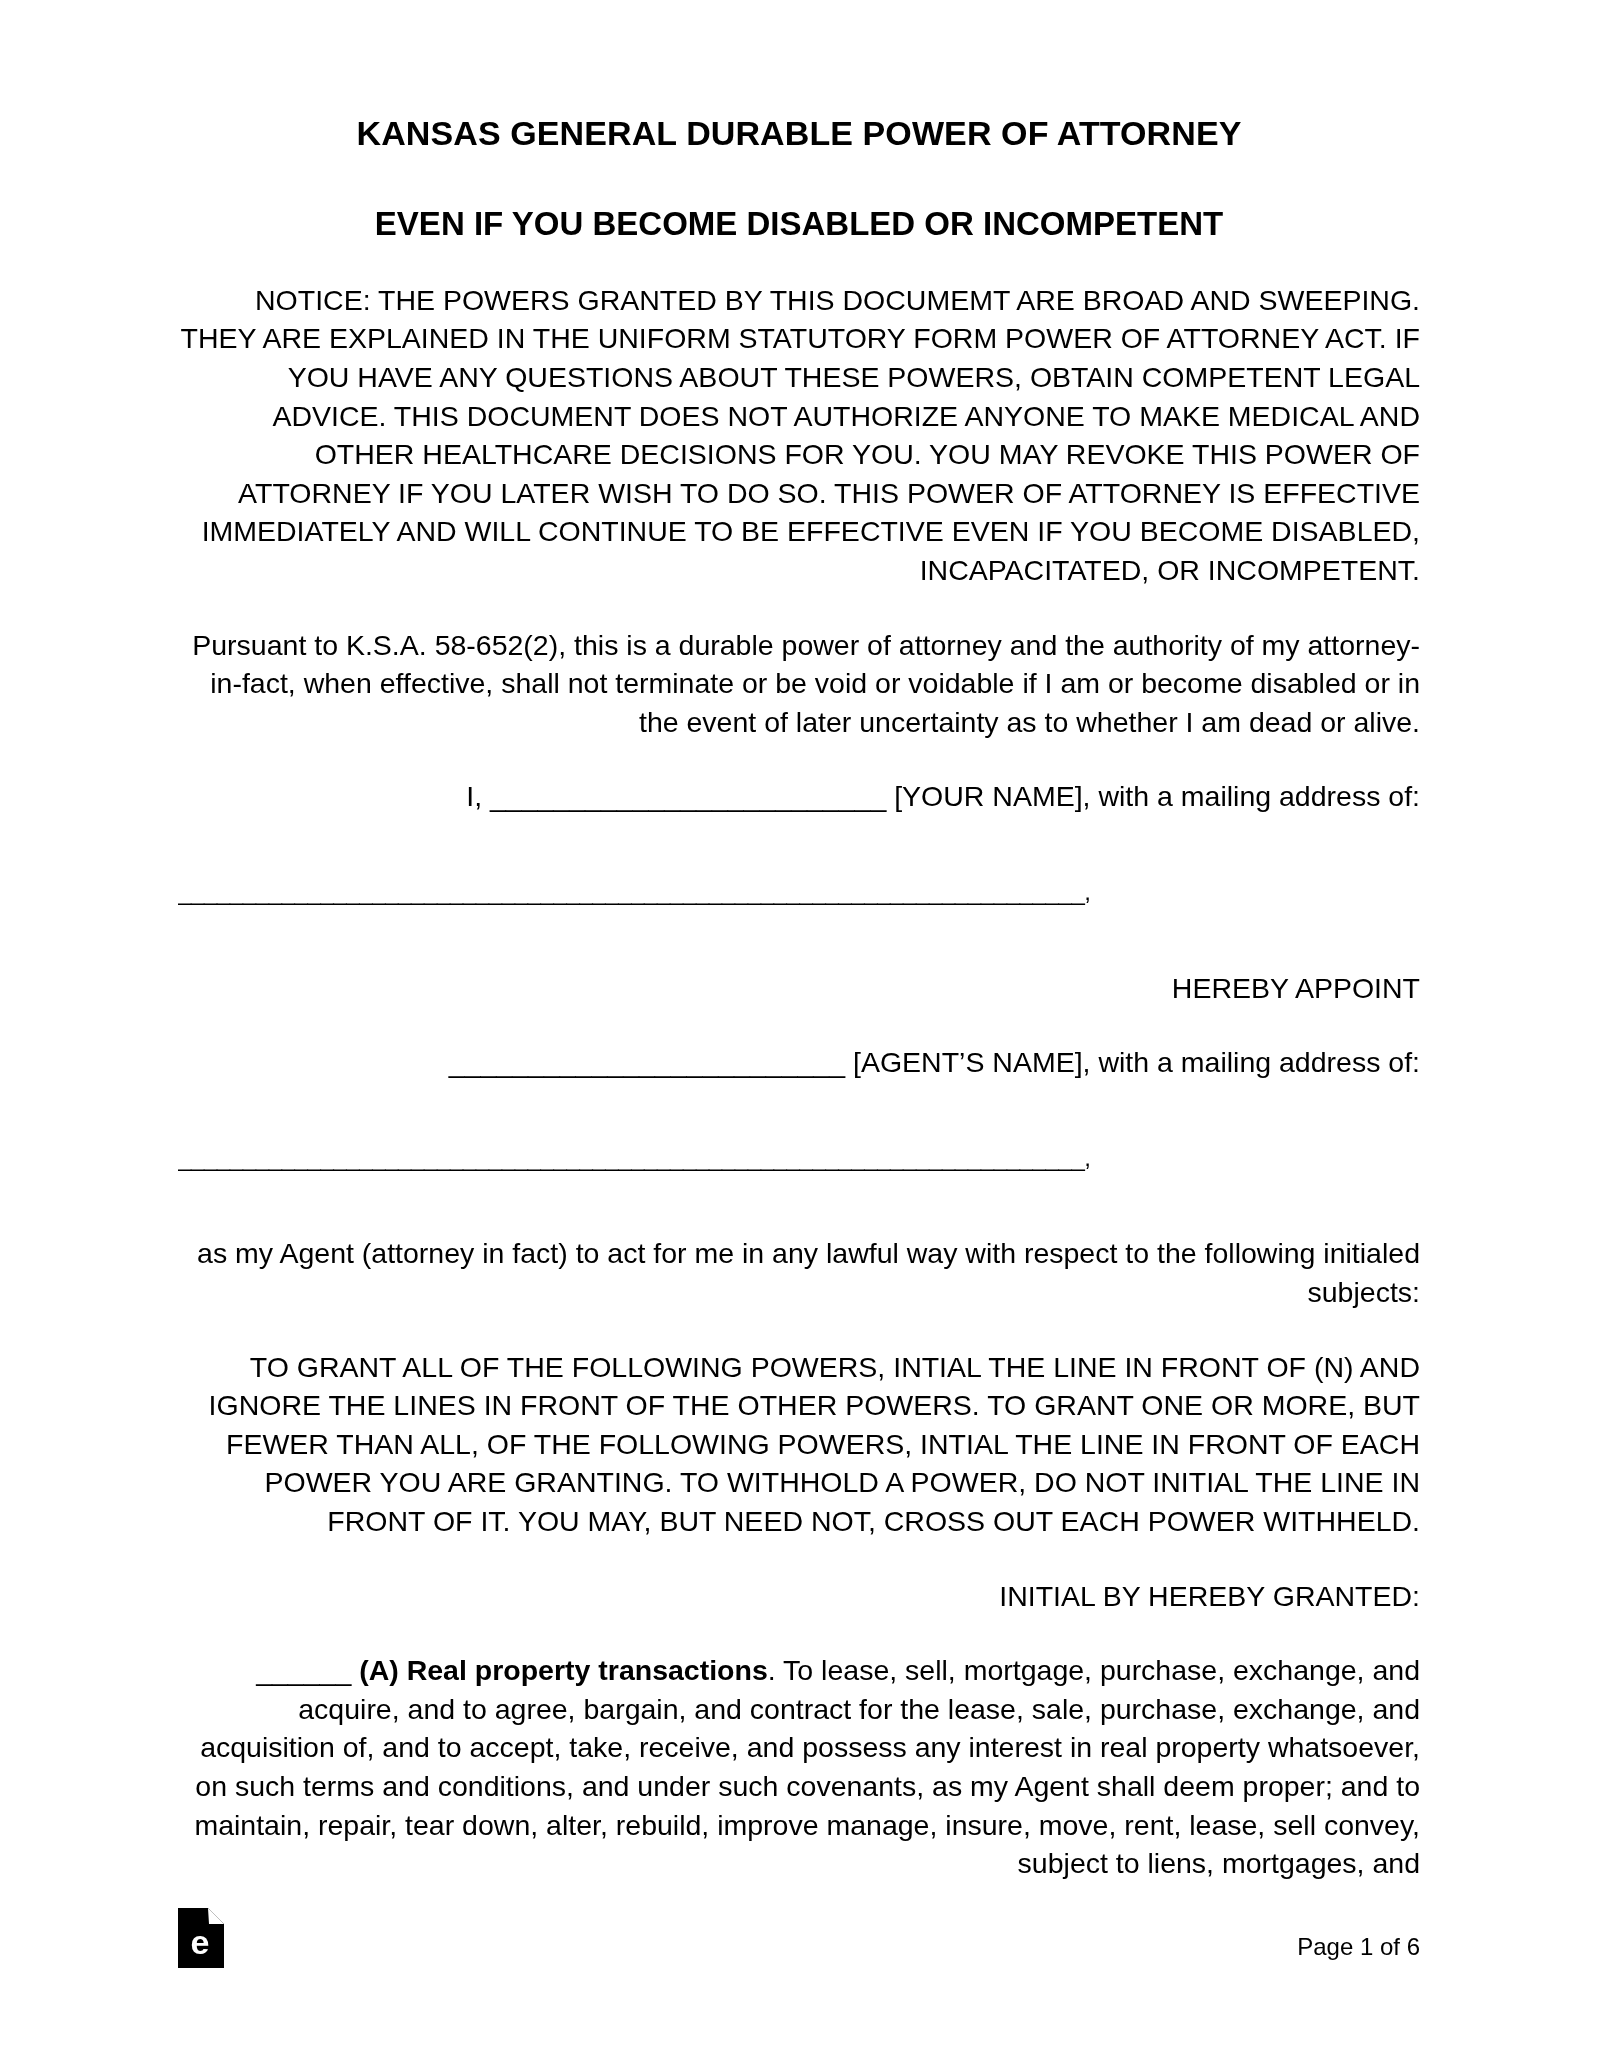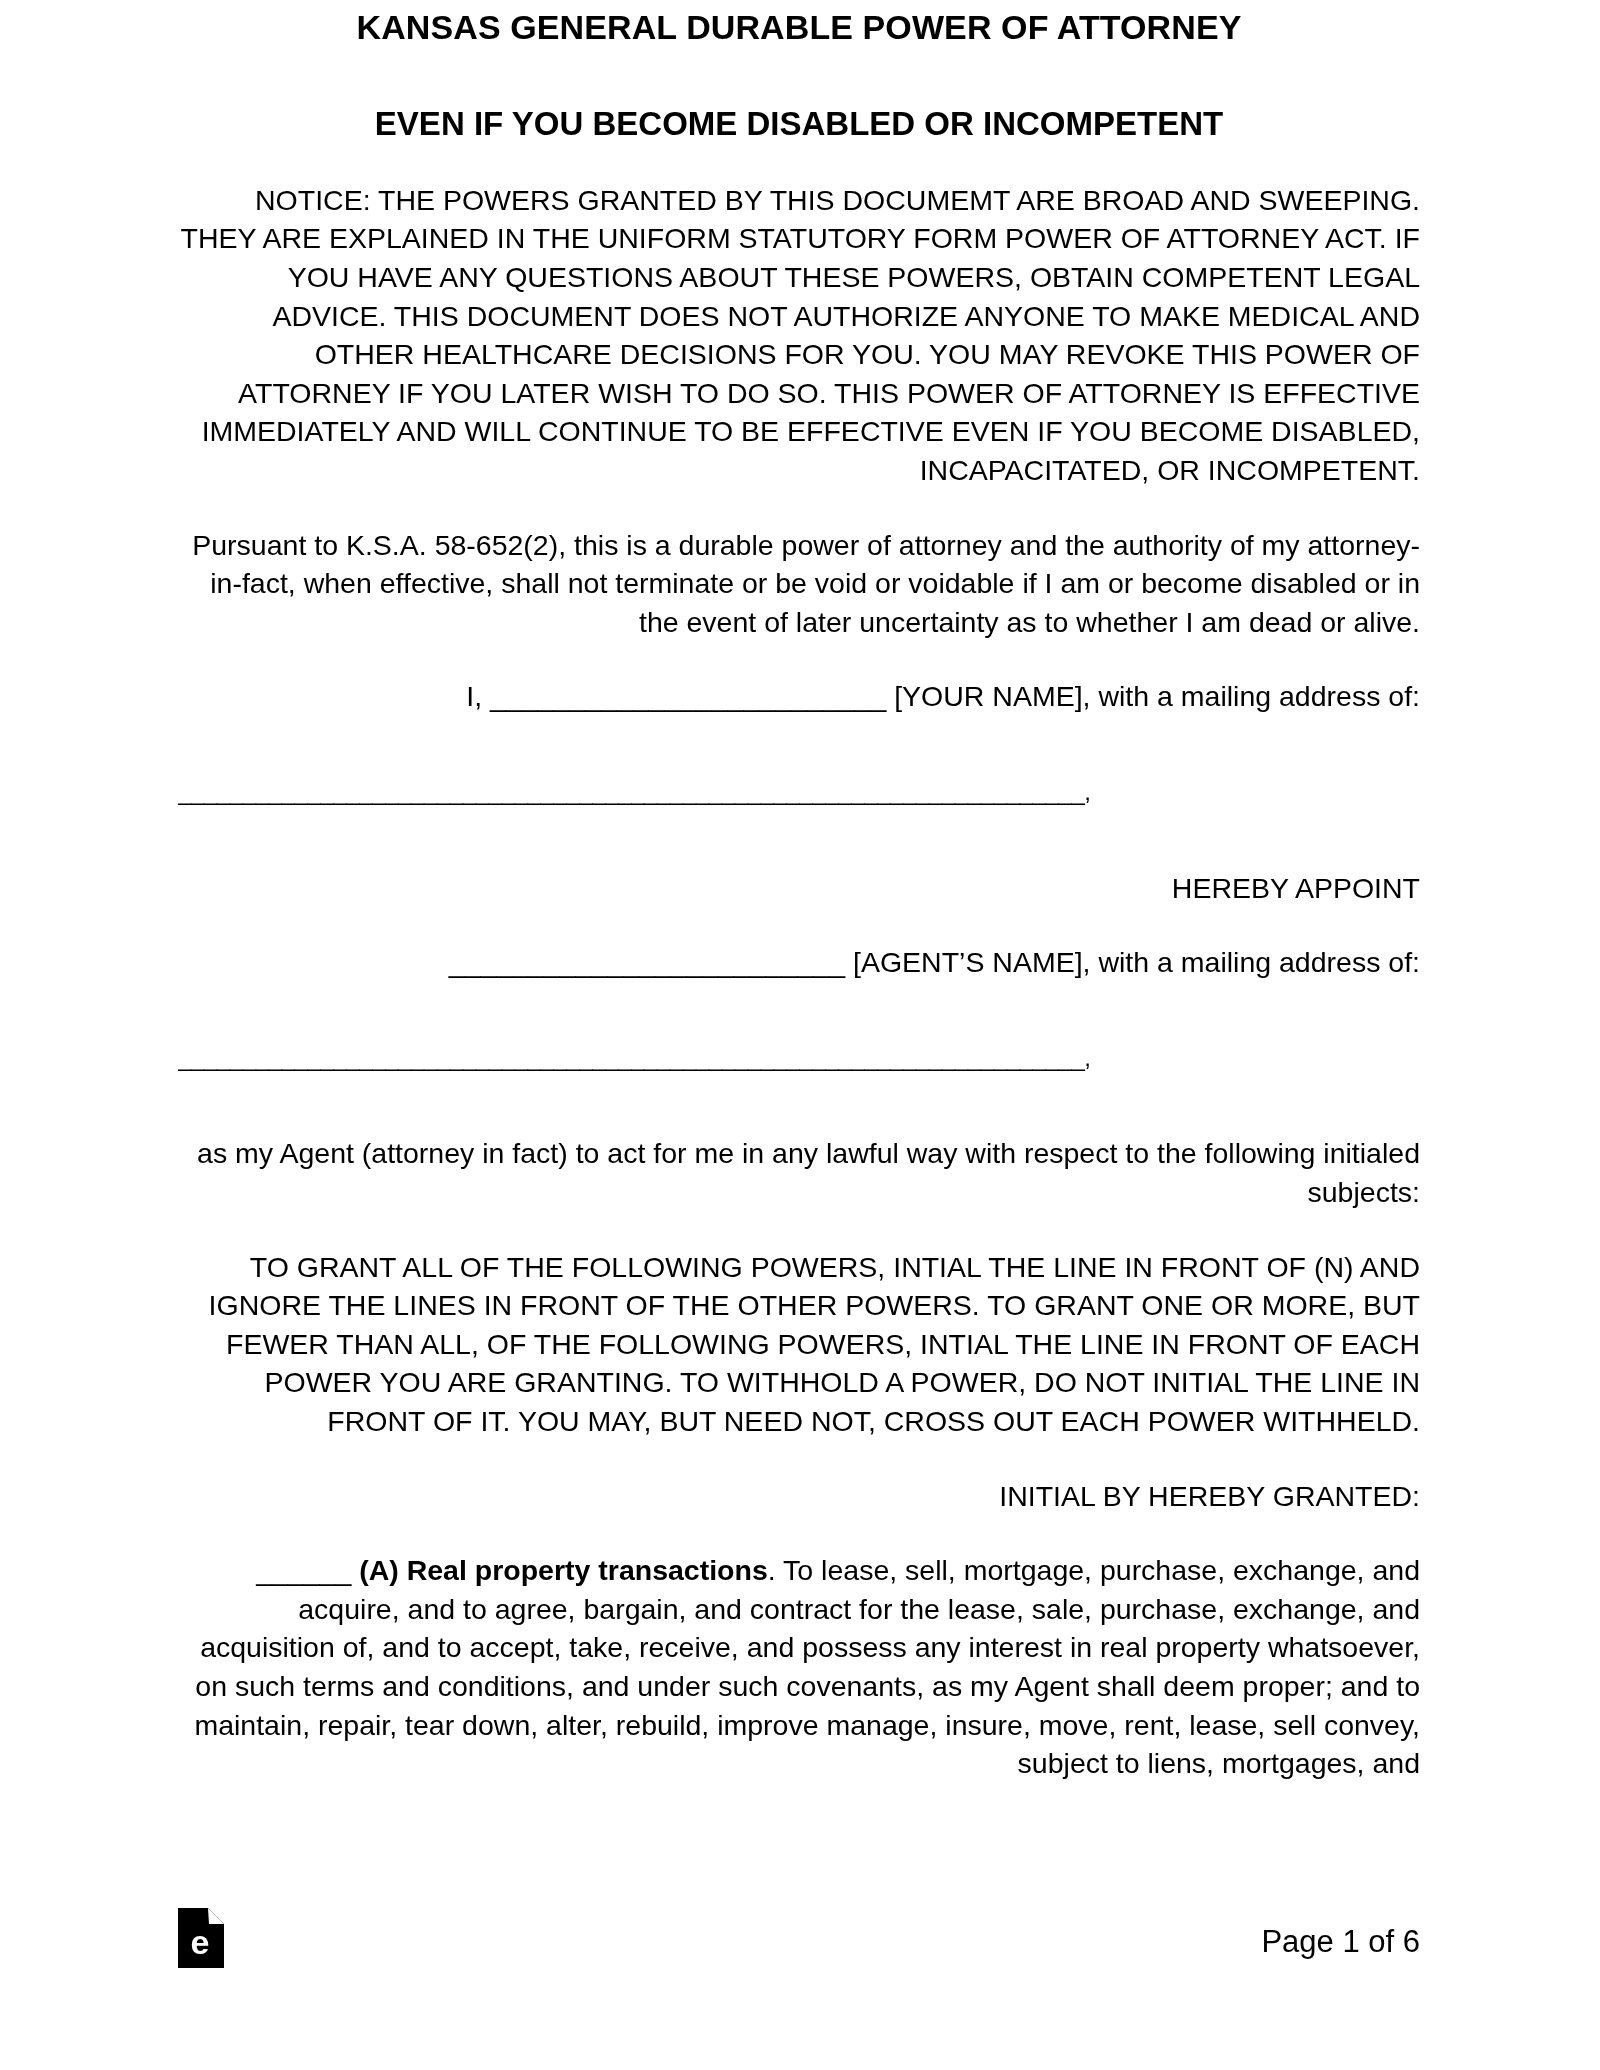--- a/index.html
+++ b/index.html
@@ -24,21 +24,22 @@
     position: absolute;
     left: 178px;
     top: 0;
     width: 1242px;
   }
   .doc-title {
     text-align: center;
     font-size: 34px;
     font-weight: bold;
     letter-spacing: 0.1px;
-    margin: 6px;
+    margin: 0;
+    padding-top: 112px;
     line-height: 1.25;
   }
   .subtitle {
     text-align: center;
     font-size: 33px;
     font-weight: bold;
     line-height: 1.28;
     margin: 0;
     padding-top: 48px;
   }
@@ -70,22 +71,22 @@
   .logo {
     position: absolute;
     left: 0;
     top: 0;
     width: 46px;
     height: 60px;
   }
   .pagenum {
     position: absolute;
     right: 0;
-    top: 18px;
-    font-size: 31px;
+    top: 27px;
+    font-size: 24px;
     line-height: 1;
     white-space: nowrap;
     text-align: center;
   }
 </style>
 </head>
 <body>
 
 <div class="page">
 

